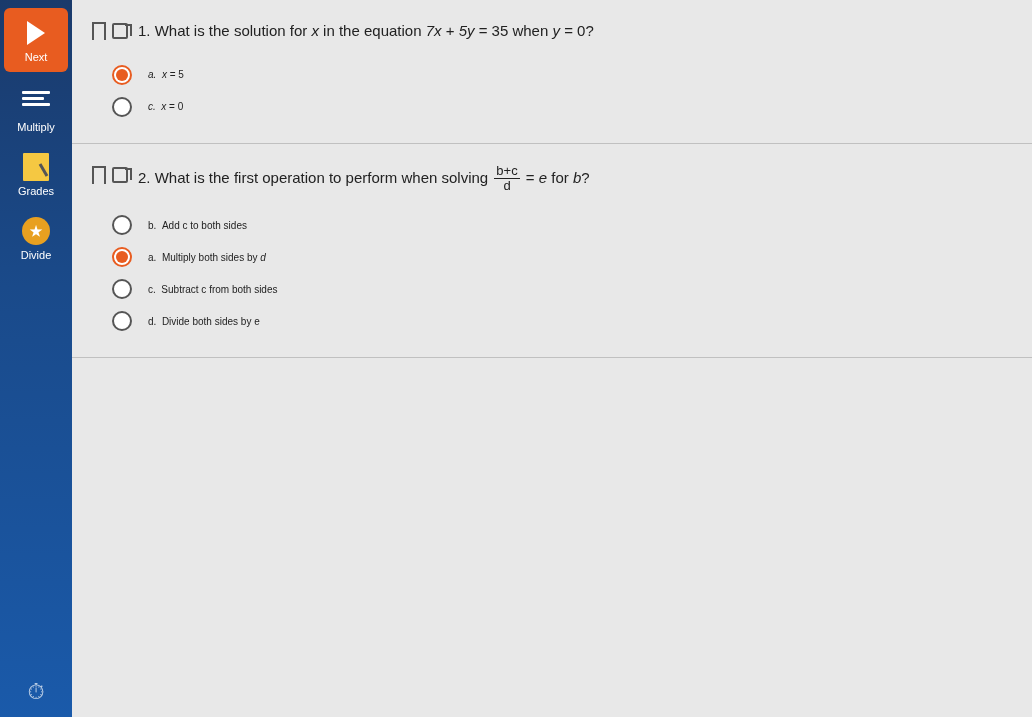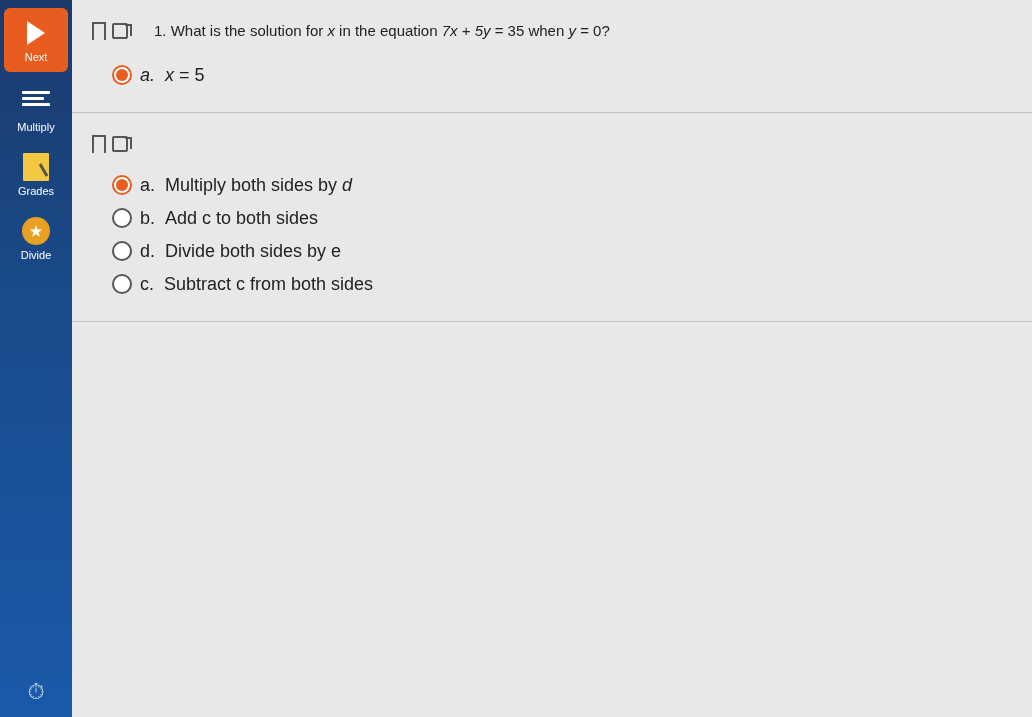--- a/index.html
+++ b/index.html
@@ -137,21 +137,21 @@
     
     .question-section {
       background: #e8e8e8;
       padding: 20px 30px 20px 20px;
       border-bottom: 1px solid #c0c0c0;
     }
 
     .question-header {
       display: flex;
       align-items: flex-start;
-      gap: 26px;
+      gap: 10px;
       margin-bottom: 16px;
     }
 
     .question-icons {
       display: flex;
       gap: 6px;
       align-items: center;
       padding-top: 2px;
       flex-shrink: 0;
     }
@@ -197,23 +197,23 @@
 
     .question-text {
       font-size: 15px;
       color: #222;
       line-height: 1.5;
     }
 
     .answer-option {
       display: flex;
       align-items: center;
-      gap: 8px;
+      gap: 16px;
       padding: 6px 0 6px 20px;
-      font-size: 18px;
+      font-size: 10px;
       color: #222;
     }
 
     .radio-outer {
       width: 20px;
       height: 20px;
       border-radius: 50%;
       border: 2px solid #555;
       display: flex;
       align-items: center;
@@ -307,43 +307,56 @@
         <span>What is the solution for <i>x</i> in the equation <i>7x</i> + <i>5y</i> = 35 when <i>y</i> = 0?</span>
       </div>
     </div>
 
     <div class="answer-option">
       <div class="radio-outer selected">
         <div class="radio-inner"></div>
       </div>
       <span><i>a.</i> &nbsp;<i>x</i> = 5</span>
     </div>
+    <div class="answer-option">
+      <div class="radio-outer"></div>
+      <span><i>c.</i> &nbsp;<i>x</i> = 0</span>
+    </div>
   </div>
 
   <div class="question-section">
     <div class="question-header">
       <div class="question-icons">
         <div class="bookmark-icon"></div>
         <div class="flag-icon"></div>
       </div>
-    </div>
-
+      <div class="question-text">
+        <span>2. </span>
+        <span>What is the first operation to perform when solving </span>
+        <span class="fraction">
+          <span class="numerator">b+c</span>
+          <span class="denominator">d</span>
+        </span>
+        <span> = <i>e</i> for <i>b</i>?</span>
+      </div>
+    </div>
+
+    <div class="answer-option">
+      <div class="radio-outer"></div>
+      <span>b. &nbsp;Add c to both sides</span>
+    </div>
     <div class="answer-option">
       <div class="radio-outer selected">
         <div class="radio-inner"></div>
       </div>
       <span>a. &nbsp;Multiply both sides by <i>d</i></span>
     </div>
     <div class="answer-option">
       <div class="radio-outer"></div>
-      <span>b. &nbsp;Add c to both sides</span>
+      <span>c. &nbsp;Subtract c from both sides</span>
     </div>
     <div class="answer-option">
       <div class="radio-outer"></div>
       <span>d. &nbsp;Divide both sides by e</span>
     </div>
-    <div class="answer-option">
-      <div class="radio-outer"></div>
-      <span>c. &nbsp;Subtract c from both sides</span>
-    </div>
   </div>
 
 </div>
 
 </body></html>

